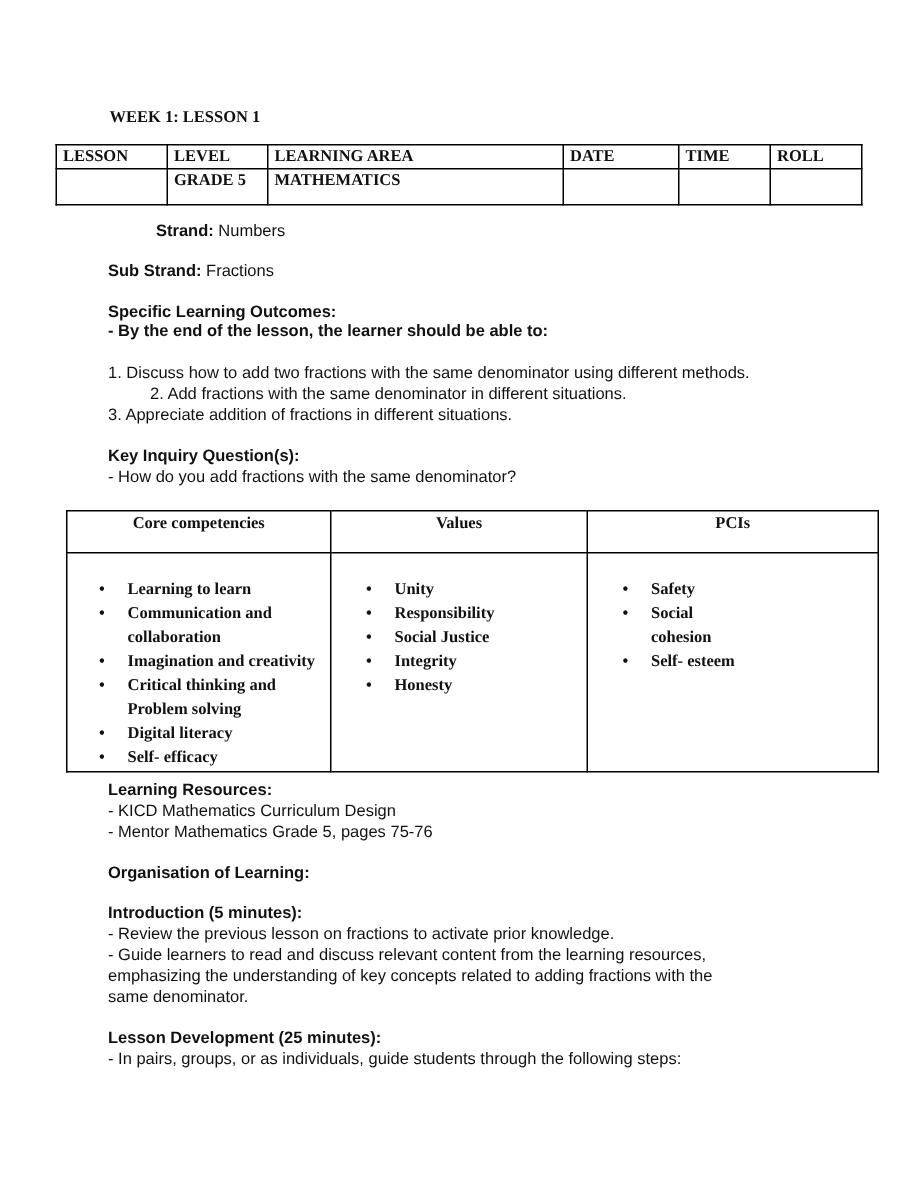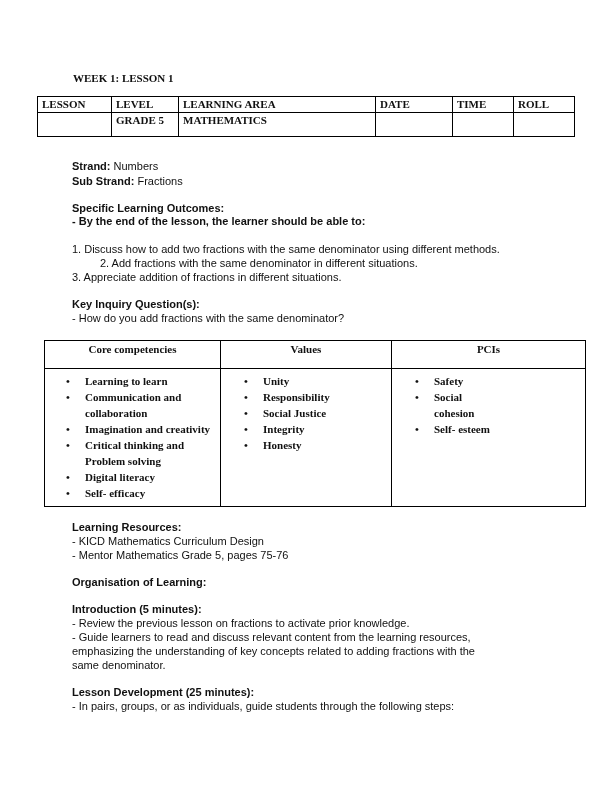--- a/index.html
+++ b/index.html
@@ -37,21 +37,21 @@
       border-collapse: collapse; table-layout: fixed;
       font-family: "Liberation Serif", "DejaVu Serif", serif;
       font-size: 11px; font-weight: bold;
     }
     table.comp-table td, table.comp-table th {
       border: 1.3px solid #000; vertical-align: top;
     }
     table.comp-table th {
       height: 24px; font-weight: bold; padding-top: 2px; margin-left: 16px;
     }
-    table.comp-table td { padding-top: 4px; }
+    table.comp-table td { padding-top: 16px; }
     ul.blist {
       list-style: none; margin: 0; padding: 0 0 0 20px;
     }
     ul.blist li {
       position: relative; padding-left: 19px; line-height: 16px;
     }
     ul.blist li::before {
       content: "\2022"; position: absolute; left: 0; top: 0;
     }
     ul.blist li.wrap { line-height: 16px; }
@@ -83,21 +83,21 @@
     <td></td>
     <td>GRADE 5</td>
     <td>MATHEMATICS</td>
     <td></td>
     <td></td>
     <td></td>
   </tr>
 </tbody>
   </table>
 
-<div class="abs sans section" style="top:160px;">
+<div class="abs sans section" style="top:148px;margin-left:32px;">
   <span class="b">Strand:</span>
   <span>Numbers</span>
 </div>
 
 <div class="abs sans section" style="top:175px;">
   <span class="b">Sub Strand:</span>
   <span>Fractions</span>
 </div>
 
 <div class="abs sans section b" style="top:202px;">Specific Learning Outcomes:</div>

